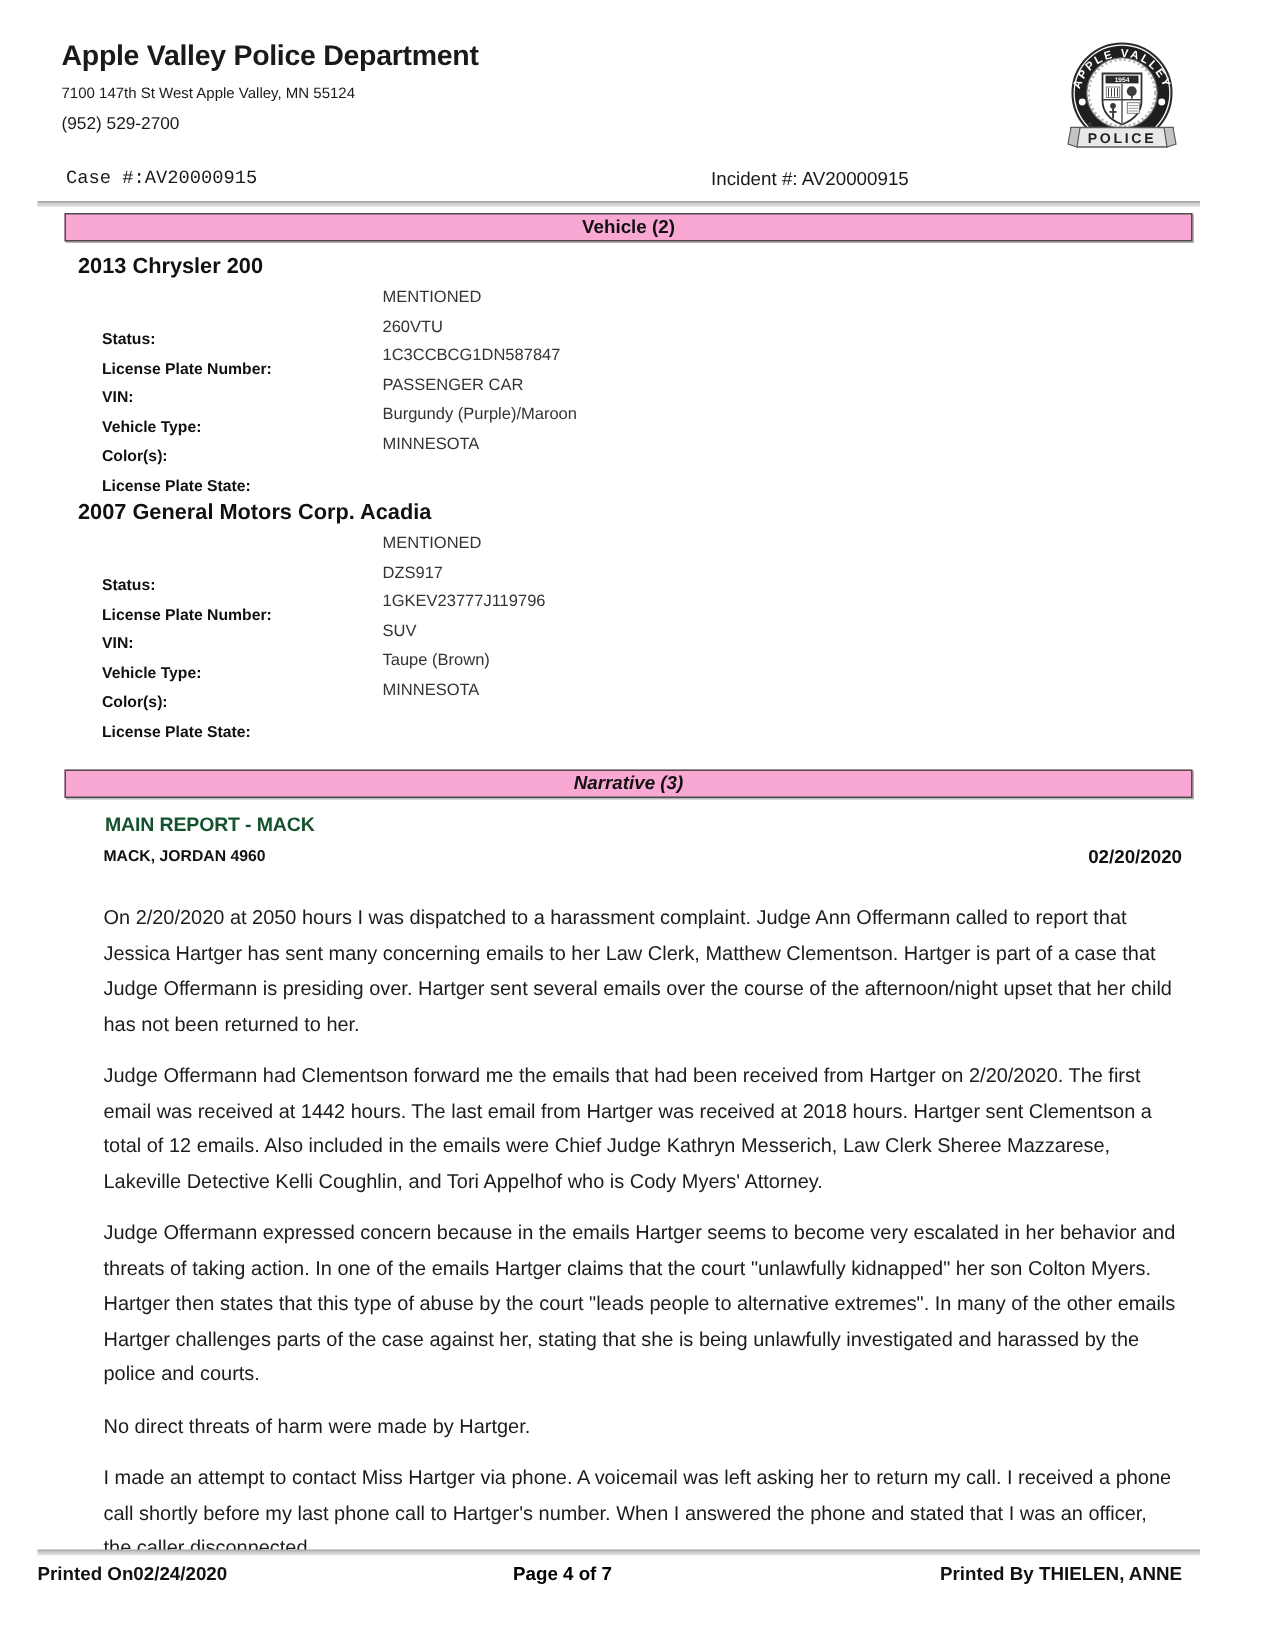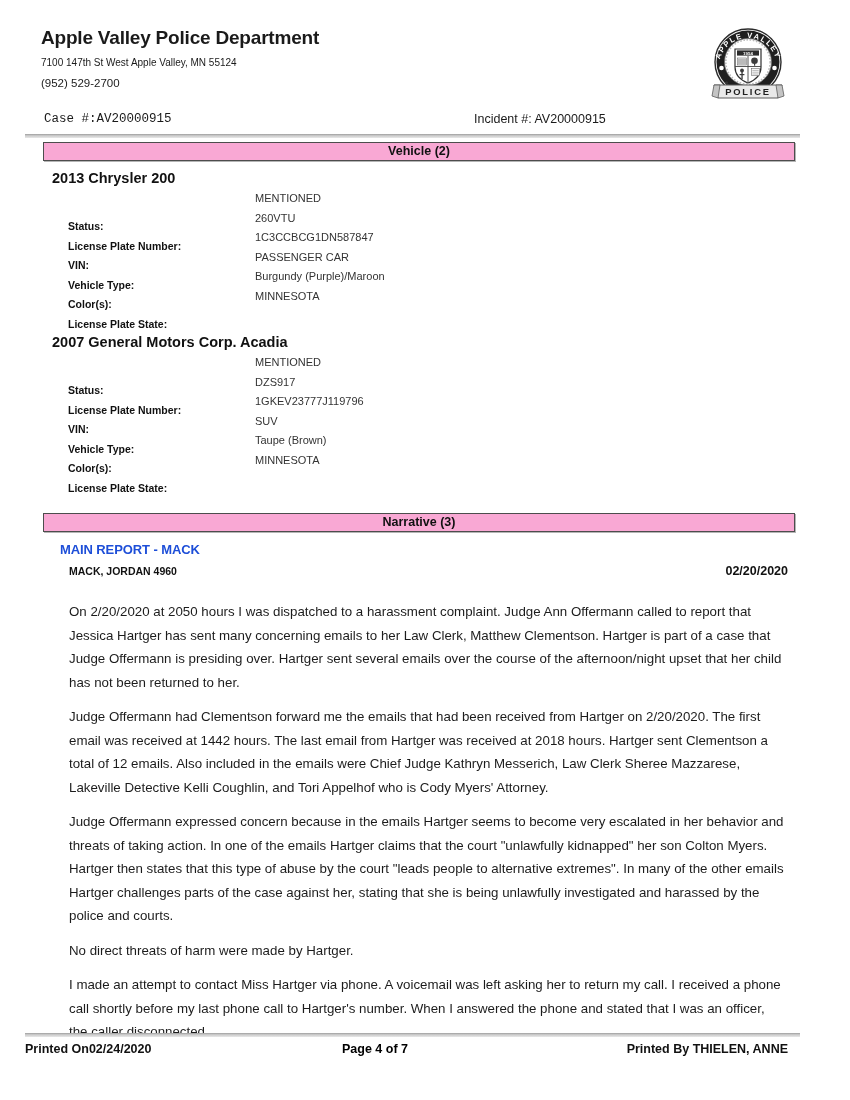--- a/index.html
+++ b/index.html
@@ -117,21 +117,21 @@
   }
   .section-bar .section-title {
     display: block;
     text-align: center;
     font-size: 12.5px;
     font-weight: bold;
     line-height: 16px;
     color: #111111;
   }
   #bar-vehicle { top: 142px; }
-  #bar-narrative { top: 513px; }
+  #bar-narrative { top: 513px; font-style: italic; }
 
   
   .vehicle {
     position: absolute;
     left: 0;
     width: 850px;
   }
   #vehicle-0 { top: 170px; }
   #vehicle-1 { top: 334px; }
 
@@ -175,25 +175,25 @@
 
   
   .narrative {
     position: absolute;
     left: 0;
     top: 542px;
     width: 850px;
   }
   .narr-title {
     position: absolute;
-    left: 60px;
+    left: 70px;
     top: 0;
     font-size: 13px;
     font-weight: bold;
-    color: #1d4ed8;
+    color: #14532d;
     letter-spacing: -0.1px;
     white-space: nowrap;
   }
   .narr-author {
     position: absolute;
     left: 69px;
     top: 23px;
     font-size: 10.5px;
     font-weight: bold;
     color: #111111;

